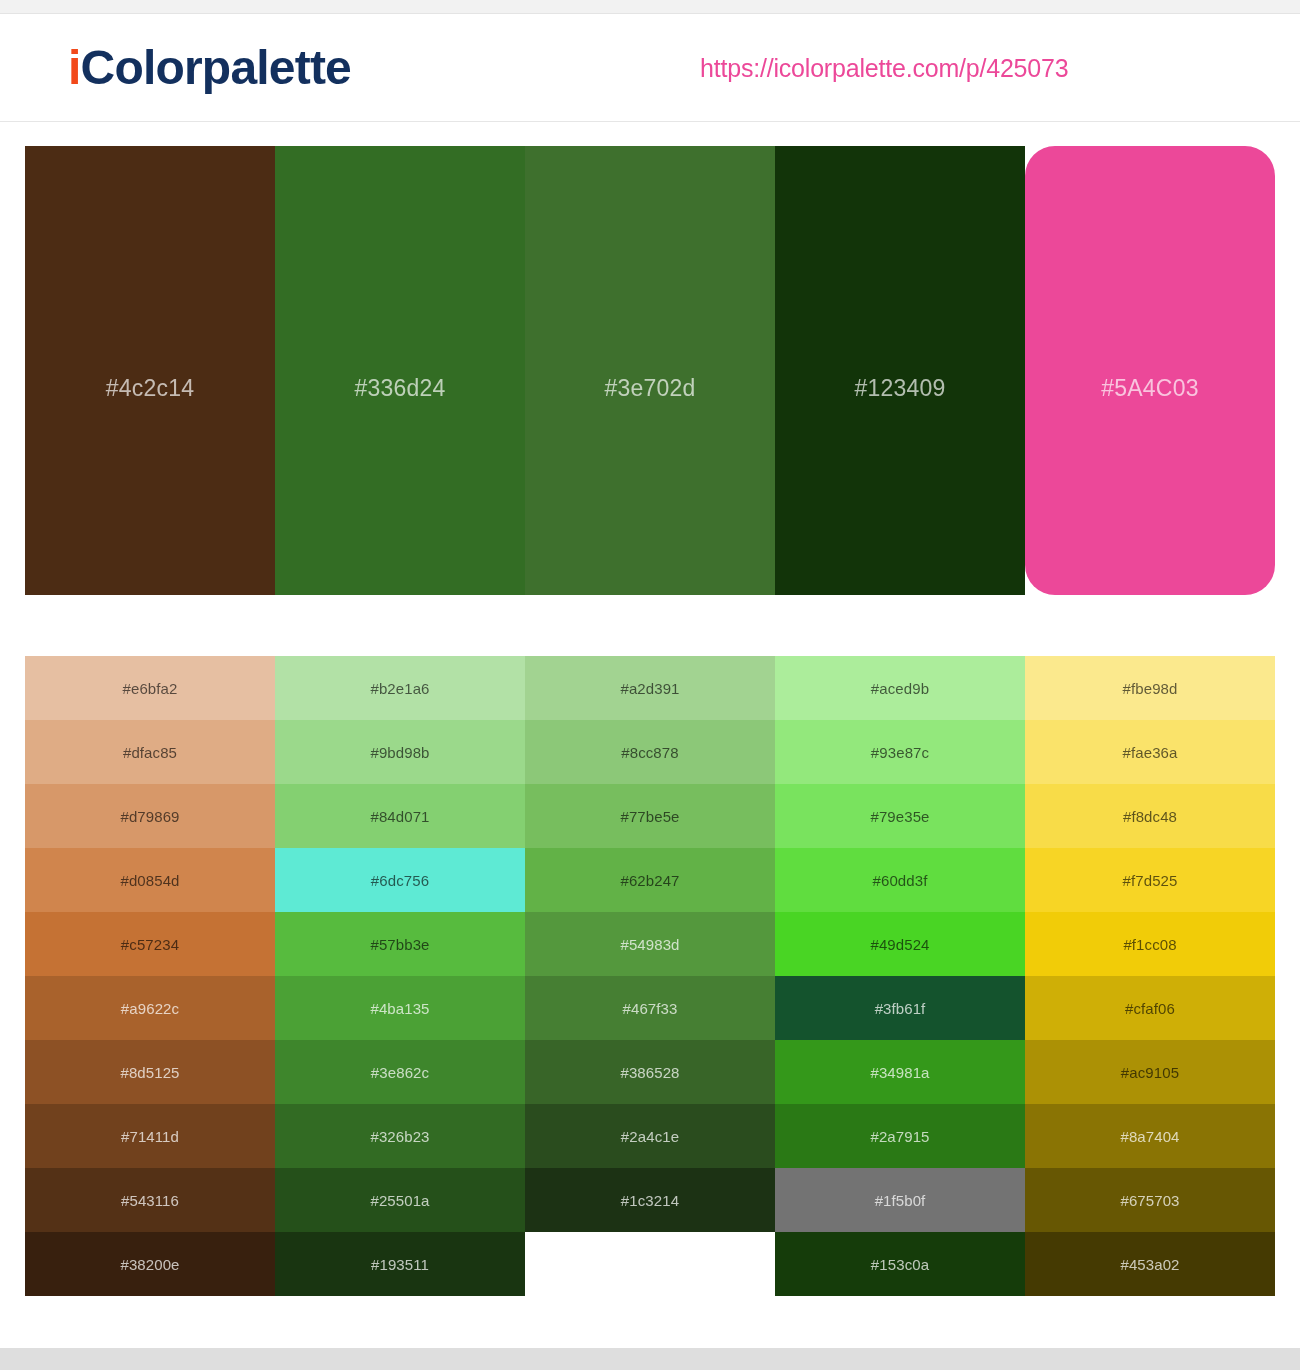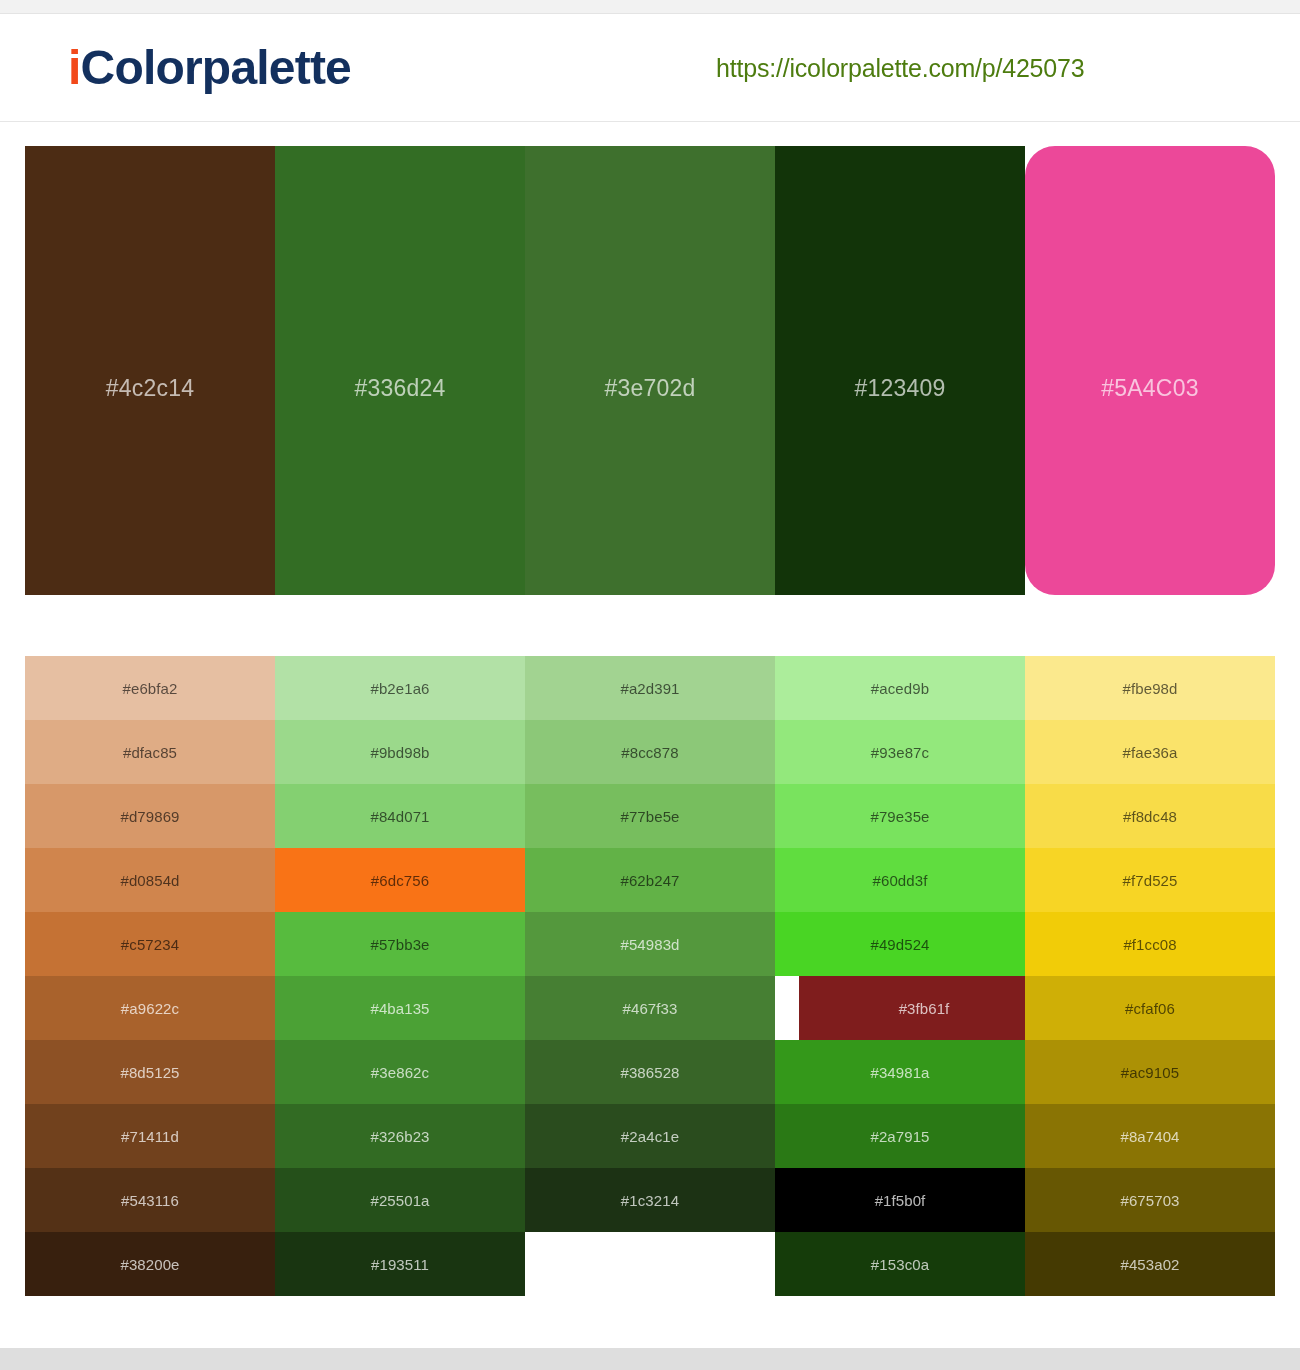--- a/index.html
+++ b/index.html
@@ -50,25 +50,25 @@
     letter-spacing: -0.8px;
     white-space: nowrap;
     line-height: 1;
     text-align: right;
   }
   .logo .logo-i { color: #f2491b; }
   .logo .logo-rest { color: #13305e; }
 
   .url {
     position: absolute;
-    left: 716px;
+    left: 700px;
     top: 50%;
     transform: translateY(-50%);
     font-size: 25px;
-    color: #4d7c0f;
+    color: #ec4899;
     letter-spacing: -0.2px;
     white-space: nowrap;
     line-height: 1;
   }
 
   
   .main-strip {
     position: absolute;
     left: 25px;
     top: 146px;
@@ -210,21 +210,21 @@
       <div class="grid-col">
         <div class="cell dark-text" style="background: rgb(178, 225, 166);">
           <div class="hex">#b2e1a6</div>
         </div>
         <div class="cell dark-text" style="background: rgb(155, 217, 139);">
           <div class="hex">#9bd98b</div>
         </div>
         <div class="cell dark-text" style="background: rgb(132, 208, 113);">
           <div class="hex">#84d071</div>
         </div>
-        <div class="cell dark-text" style="background: #f97316;">
+        <div class="cell dark-text" style="background: #5eead4;">
           <div class="hex">#6dc756</div>
         </div>
         <div class="cell dark-text" style="background: rgb(87, 187, 62);">
           <div class="hex">#57bb3e</div>
         </div>
         <div class="cell light-text" style="background: rgb(75, 161, 53);">
           <div class="hex">#4ba135</div>
         </div>
         <div class="cell light-text" style="background: rgb(62, 134, 44);">
           <div class="hex">#3e862c</div>
@@ -277,30 +277,30 @@
         </div>
         <div class="cell dark-text" style="background: rgb(121, 227, 94);">
           <div class="hex">#79e35e</div>
         </div>
         <div class="cell dark-text" style="background: rgb(96, 221, 63);">
           <div class="hex">#60dd3f</div>
         </div>
         <div class="cell dark-text" style="background: rgb(73, 213, 36);">
           <div class="hex">#49d524</div>
         </div>
-        <div class="cell light-text" style="background: #7f1d1d; margin-left: 24px;">
+        <div class="cell light-text" style="background: #14532d;">
           <div class="hex">#3fb61f</div>
         </div>
         <div class="cell light-text" style="background: rgb(52, 152, 26);">
           <div class="hex">#34981a</div>
         </div>
         <div class="cell light-text" style="background: rgb(42, 121, 21);">
           <div class="hex">#2a7915</div>
         </div>
-        <div class="cell light-text" style="background: #000000; padding-left: 20px;">
+        <div class="cell light-text" style="background: #737373; padding-left: 20px;">
           <div class="hex">#1f5b0f</div>
         </div>
         <div class="cell light-text" style="background: rgb(21, 60, 10);">
           <div class="hex">#153c0a</div>
         </div>
       </div>
       <div class="grid-col">
         <div class="cell dark-text" style="background: rgb(251, 233, 141);">
           <div class="hex">#fbe98d</div>
         </div>

